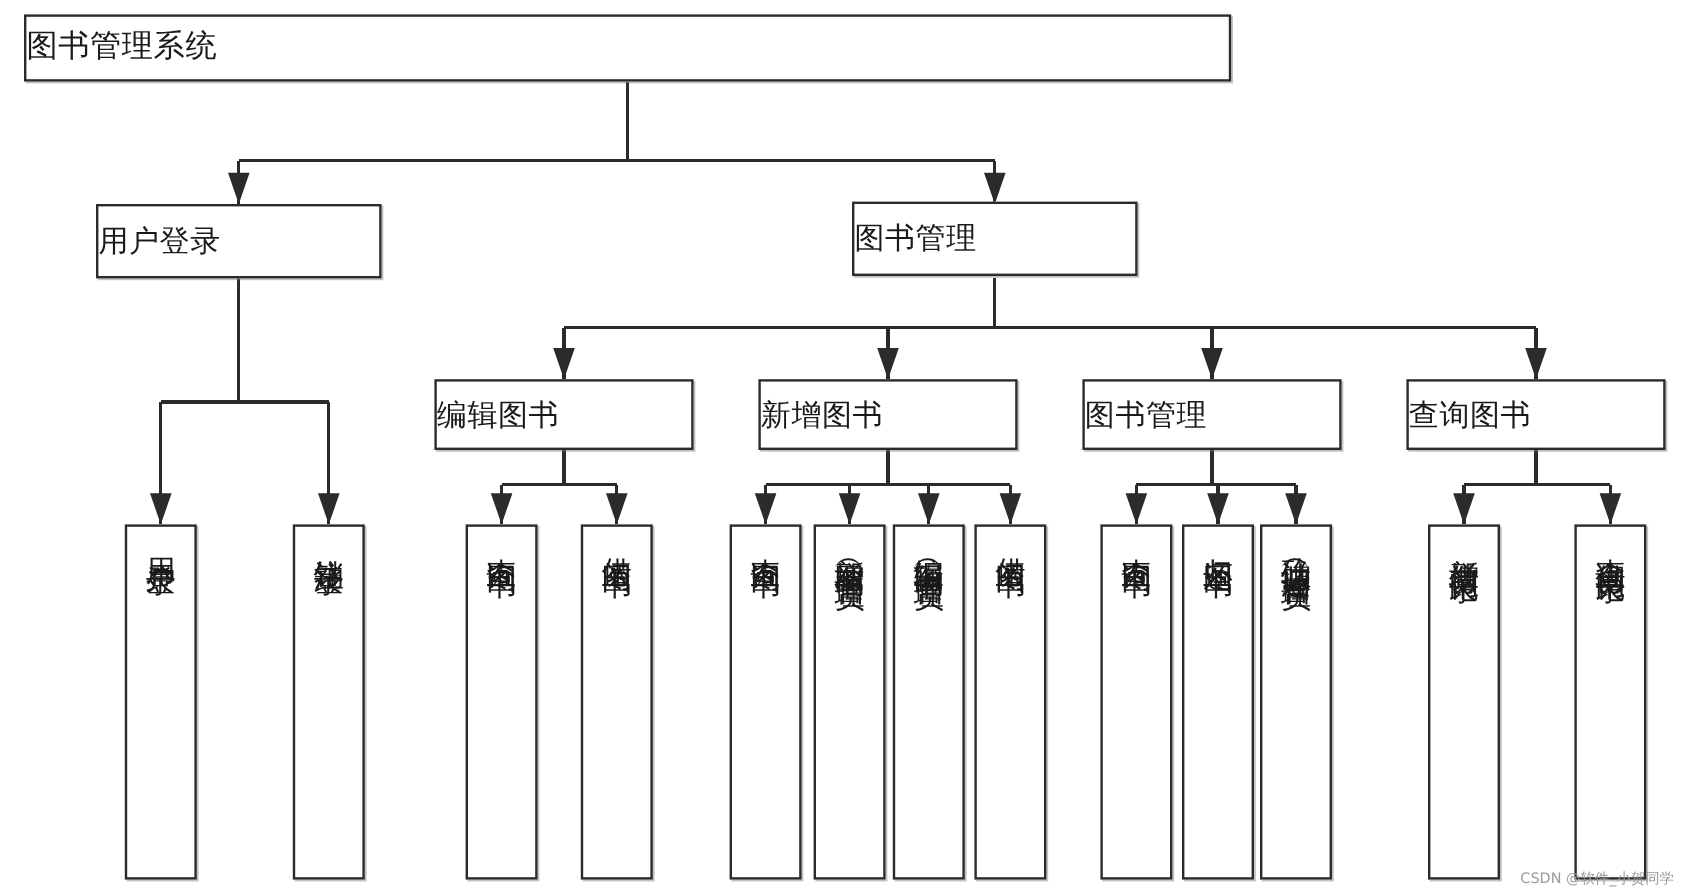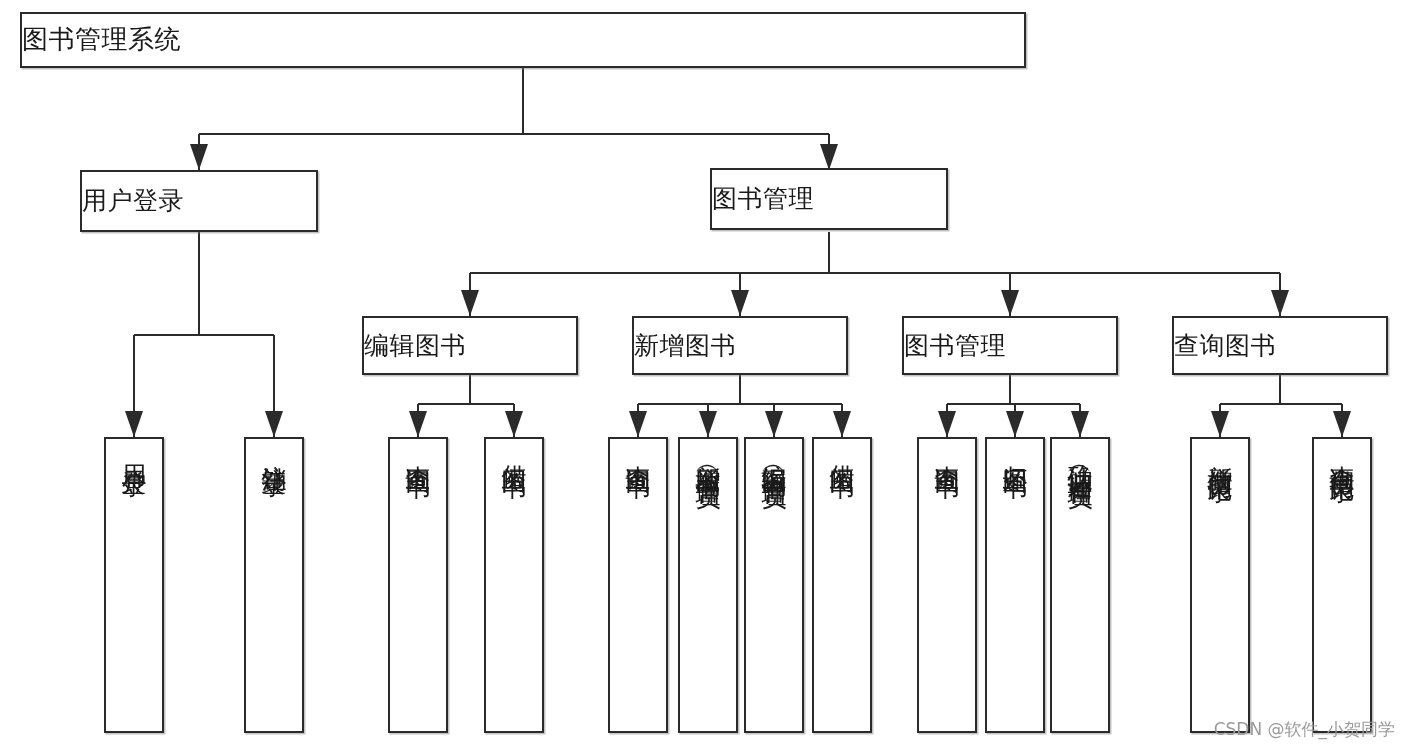--- a/index.html
+++ b/index.html
@@ -52,21 +52,21 @@
   .node.v .lbl {
     writing-mode: vertical-rl;
     text-orientation: upright;
     letter-spacing: 3px;
     line-height: 1;
   }
   #watermark {
     position: absolute;
     right: 10px;
     bottom: 6px;
-    font-size: 17px;
+    font-size: 12px;
     color: #9a9a9a;
     white-space: nowrap;
     pointer-events: none;
   }
 </style>
 </head>
 <body>
 
 <div id="canvas">
 

